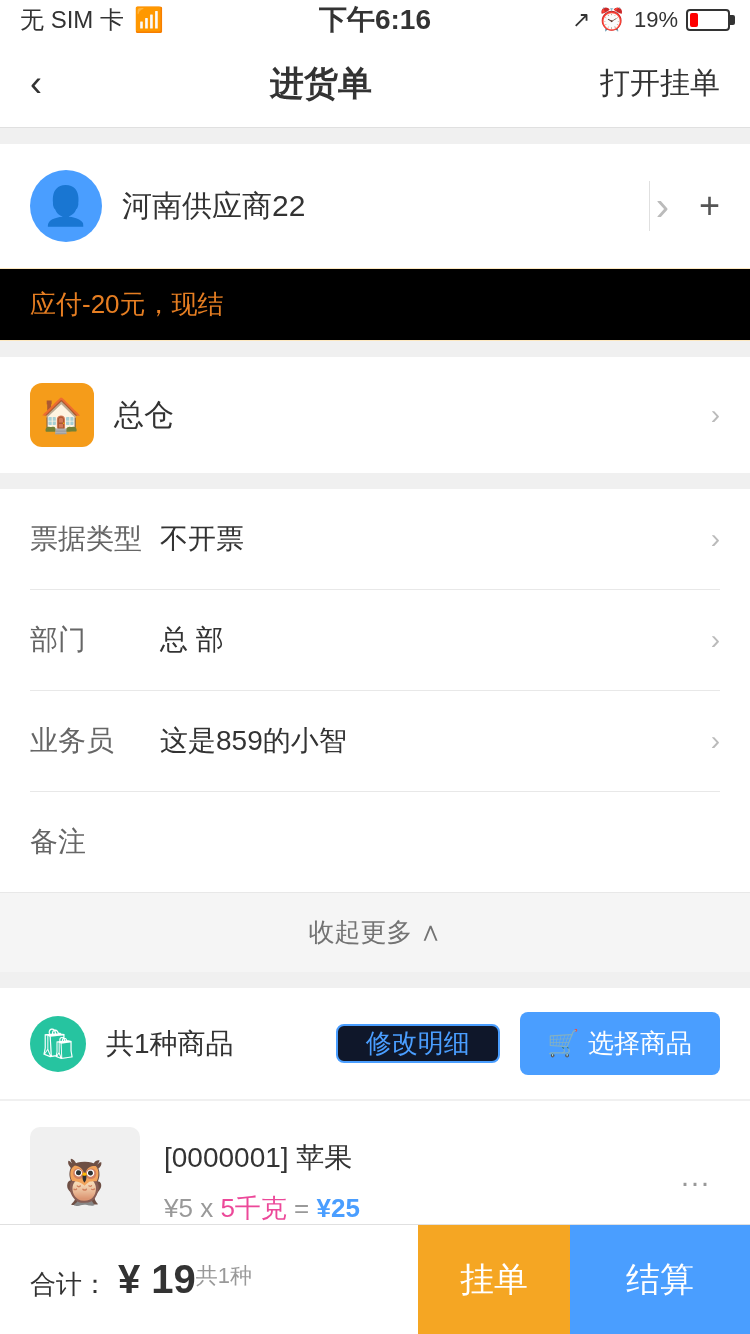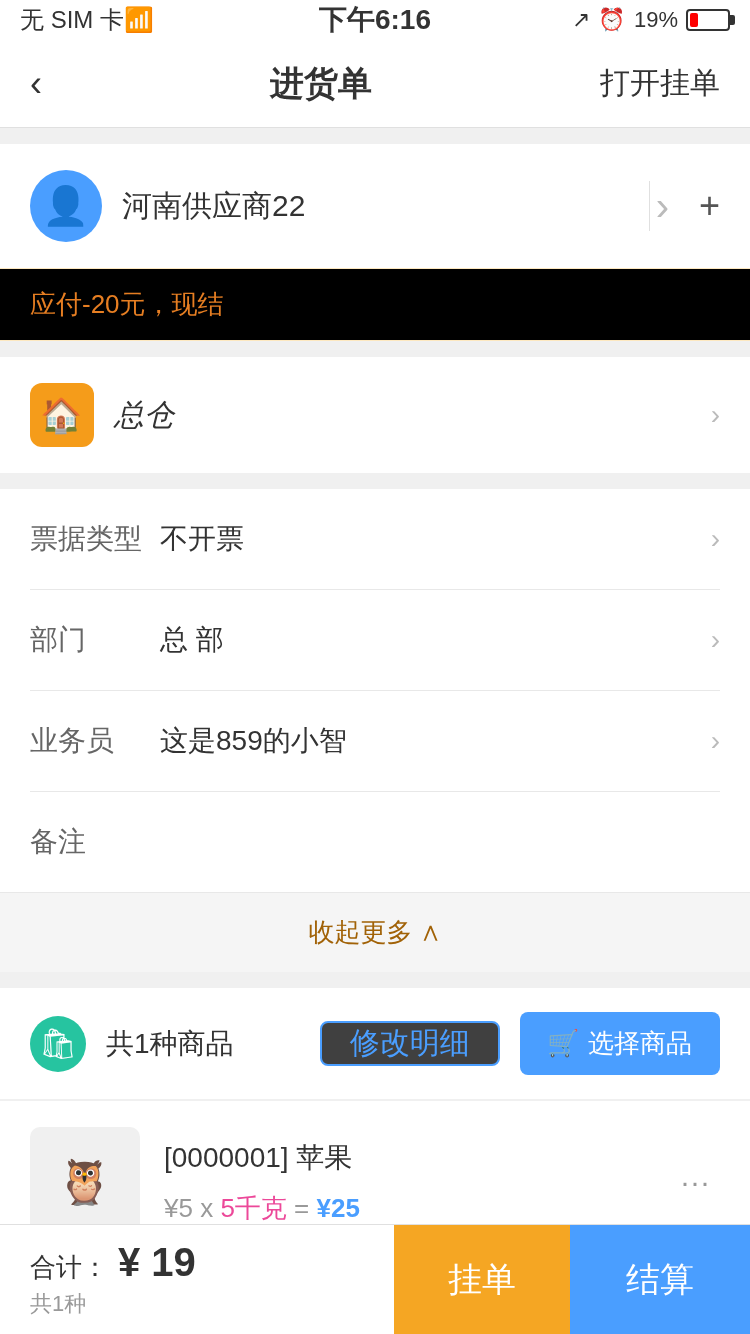--- a/index.html
+++ b/index.html
@@ -17,21 +17,21 @@
     .status-bar {
       background: #fff;
       height: 40px;
       display: flex;
       align-items: center;
       justify-content: space-between;
       padding: 0 20px;
       font-size: 24px;
       color: #333;
     }
-    .status-left { display: flex; align-items: center; }
+    .status-left { display: flex; align-items: center; gap: 10px; }
     .status-center { position: absolute; left: 50%; transform: translateX(-50%); font-size: 28px; font-weight: 600; }
     .status-right { display: flex; align-items: center; gap: 8px; font-size: 22px; }
     .battery {
       width: 44px; height: 22px; border: 2px solid #333; border-radius: 4px; position: relative;
       display: flex; align-items: center;
     }
     .battery::after {
       content: ''; position: absolute; right: -7px; top: 50%; transform: translateY(-50%);
       width: 5px; height: 10px; background: #333; border-radius: 0 2px 2px 0;
     }
@@ -95,21 +95,21 @@
       display: flex;
       align-items: center;
       padding: 26px 30px;
     }
     .warehouse-icon {
       width: 64px; height: 64px; border-radius: 12px; background: #f59c1a;
       display: flex; align-items: center; justify-content: center;
       margin-right: 20px; flex-shrink: 0;
     }
     .warehouse-icon-inner { color: #fff; font-size: 34px; }
-    .warehouse-name { font-size: 30px; color: #333; flex: 1; font-style: italic; }
+    .warehouse-name { font-size: 30px; color: #333; flex: 1; }
     .row-arrow { color: #bbb; font-size: 28px; }
 
     
     .form-section { background: #fff; }
     .form-row {
       display: flex;
       align-items: center;
       padding: 30px 30px;
       min-height: 100px;
     }
@@ -129,21 +129,21 @@
       color: #ccc;
       flex: 1;
     }
 
     
     .collapse-bar {
       background: #f5f5f5;
       text-align: center;
       padding: 22px 0;
       font-size: 26px;
-      color: #a16207;
+      color: #737373;
       border-top: 1px solid #e8e8e8;
     }
 
     
     .products-header {
       background: #fff;
       display: flex;
       align-items: center;
       padding: 24px 30px;
       gap: 20px;
@@ -155,24 +155,24 @@
       flex-shrink: 0;
     }
     .products-count {
       font-size: 28px;
       color: #333;
       flex: 1;
     }
     .btn-edit-detail {
       border: 2px solid #4a9eff;
       color: #4a9eff;
-      background: #404040;
+      background: #0f172a;
       border-radius: 8px;
       padding: 0 28px;
-      font-size: 30px;
+      font-size: 26px;
     }
     .btn-select-goods {
       background: #4a9eff;
       color: #fff;
       border: none;
       border-radius: 8px;
       padding: 14px 28px;
       font-size: 26px;
       display: flex;
       align-items: center;
@@ -210,27 +210,27 @@
       height: 110px;
       display: flex;
       align-items: center;
       background: #fff;
       border-top: 1px solid #e0e0e0;
     }
     .total-section {
       flex: 1;
       padding: 0 30px;
       display: flex;
-      flex-direction: column;
+      flex-direction: row;
     }
     .total-label { font-size: 26px; color: #333; display: flex; align-items: baseline; gap: 10px; }
     .total-amount { font-size: 40px; color: #333; font-weight: 600; }
     .total-count { font-size: 22px; color: #999; margin-top: 4px; }
     .btn-pending {
-      width: 176px; height: 110px;
+      width: 152px; height: 110px;
       background: #f5a623;
       color: #fff;
       font-size: 34px;
       border: none;
       display: flex;
       align-items: center;
       justify-content: center;
     }
     .btn-checkout {
       width: 180px; height: 110px;

